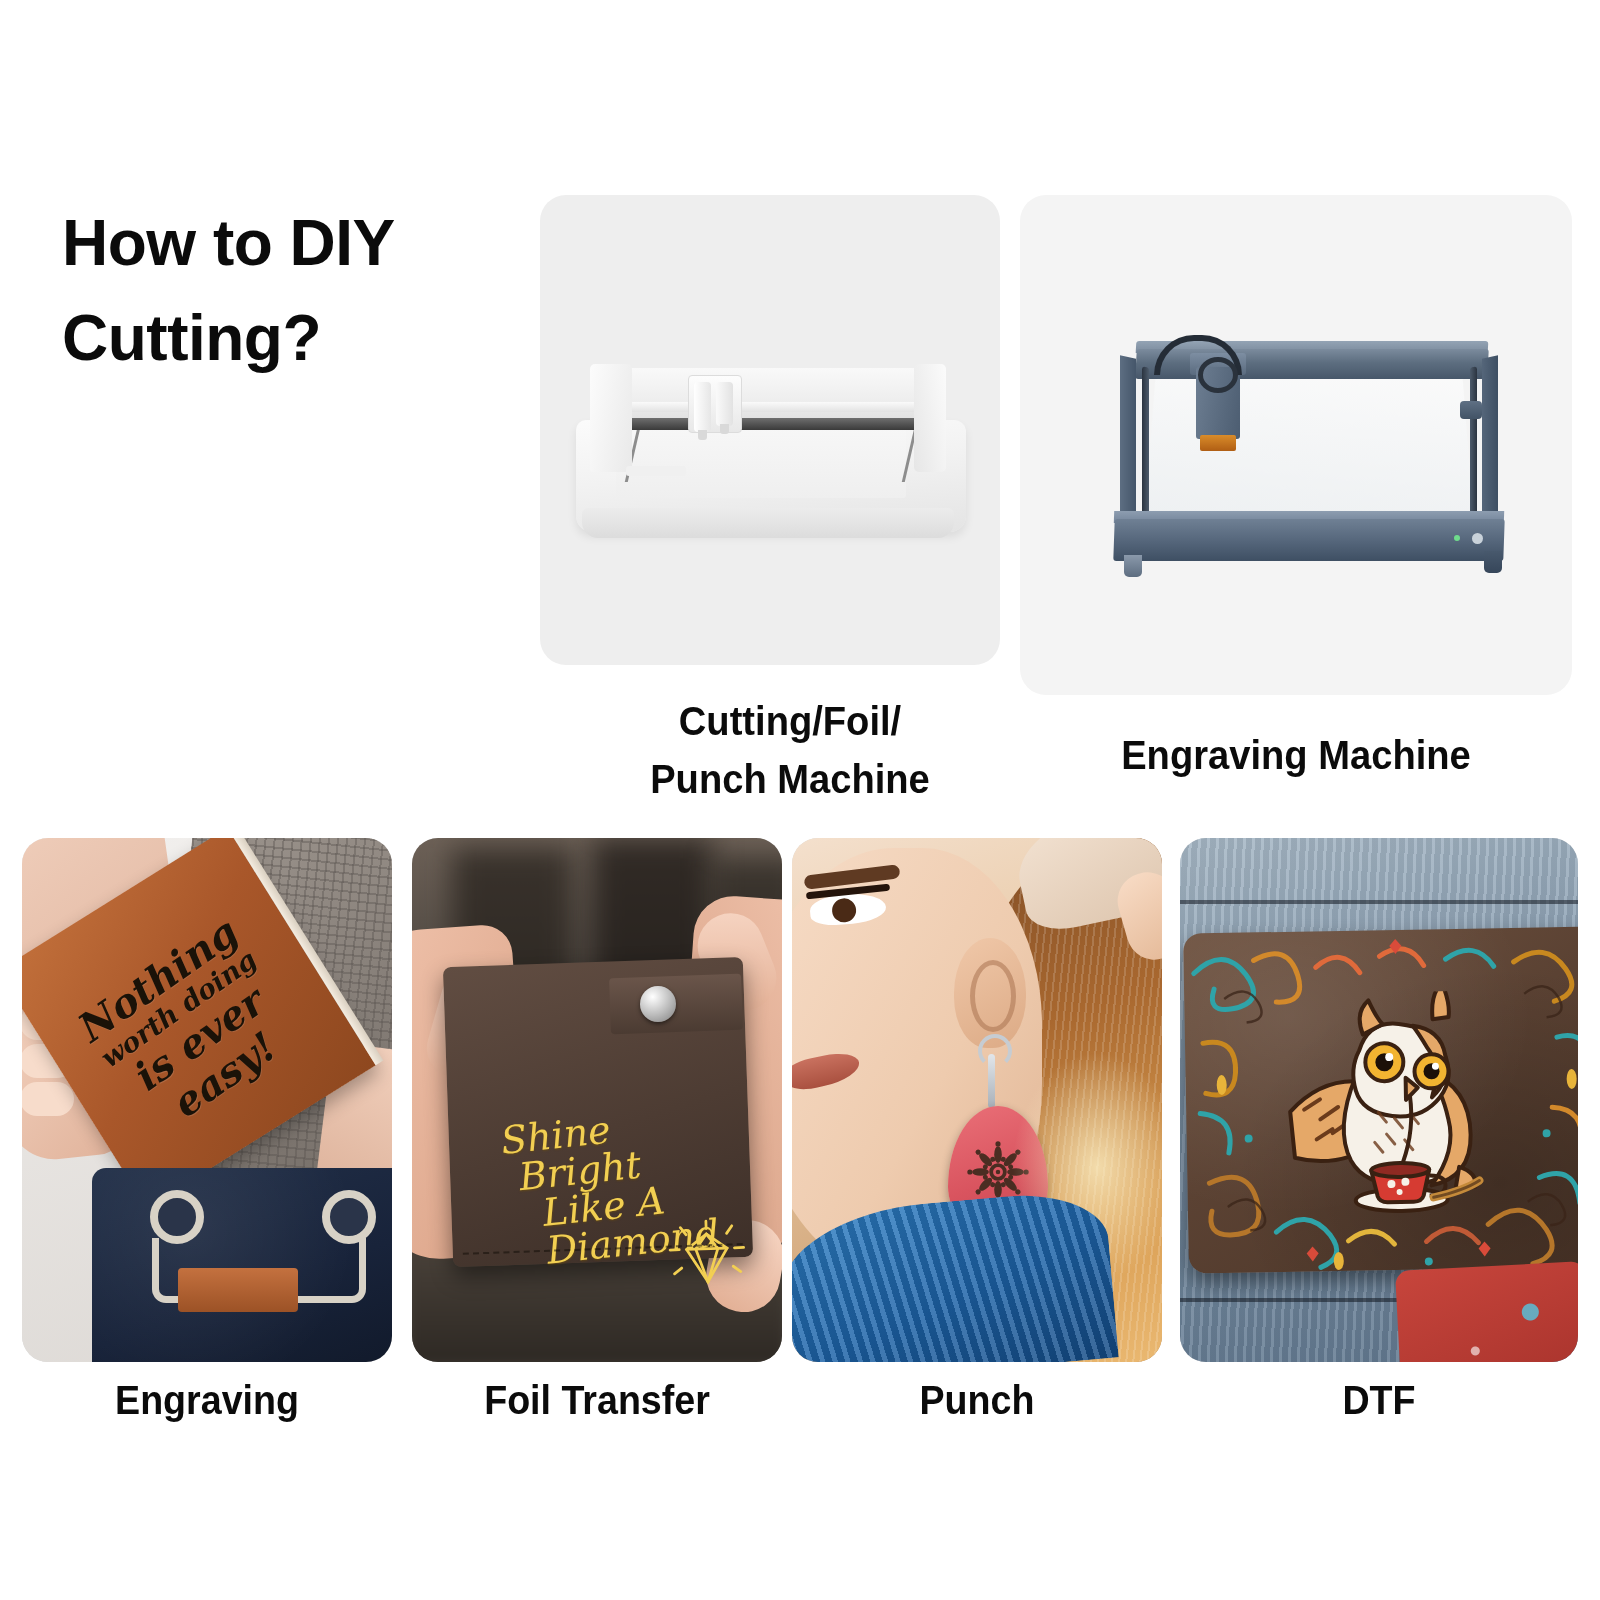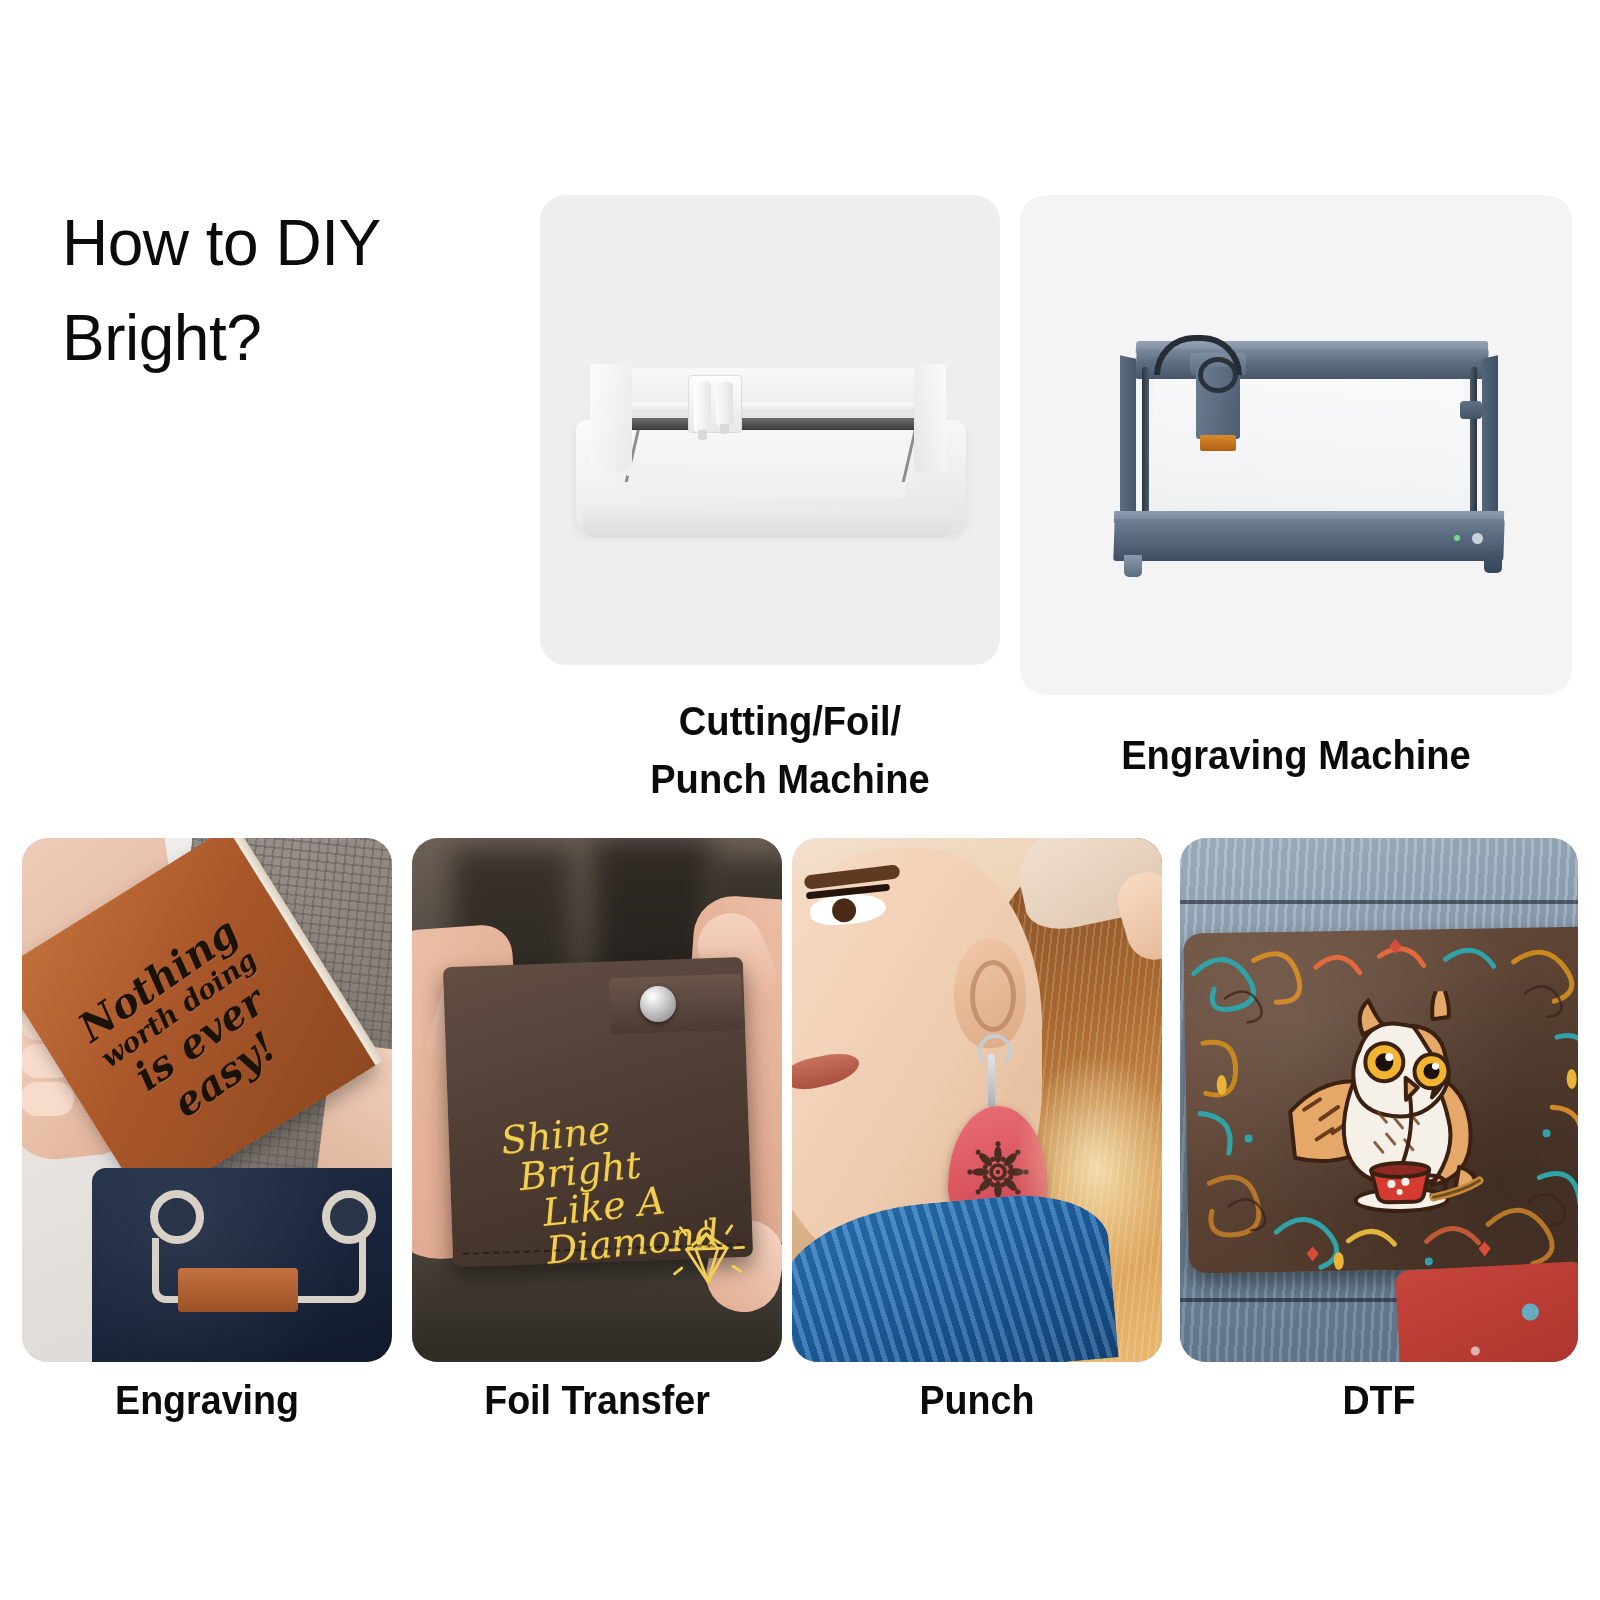--- a/index.html
+++ b/index.html
@@ -12,21 +12,21 @@
     position:relative;
   }
   .page{position:relative;width:1600px;height:1600px;}
 
   
   .title{
     position:absolute;
     left:62px; top:196px;
     width:440px;
     font-size:64px;
-    font-weight:normal;
+    font-weight:bold;
     line-height:1.48;
     color:#0b0b0b;
     letter-spacing:-0.5px;
   }
   .title .ln{display:block;}
 
   
   .mcard{
     position:absolute;
     border-radius:26px;
@@ -522,21 +522,21 @@
       radial-gradient(circle at 40% 70%, rgba(255,255,255,.6) 0 4px, rgba(0,0,0,0) 5px);
   }
 </style>
 </head>
 <body>
 
 <div class="page">
 
   <div class="title">
     <span class="ln">How to DIY</span>
-    <span class="ln">Bright?</span>
+    <span class="ln">Cutting?</span>
   </div>
 
   <div class="mcard" id="machine-card-0">
     <div class="plotter">
       <div class="pl-base"></div>
       <div class="pl-base2"></div>
       <div class="pl-bed"></div>
       <div class="pl-slot-l"></div>
       <div class="pl-slot-r"></div>
       <div class="pl-gantry"></div>

